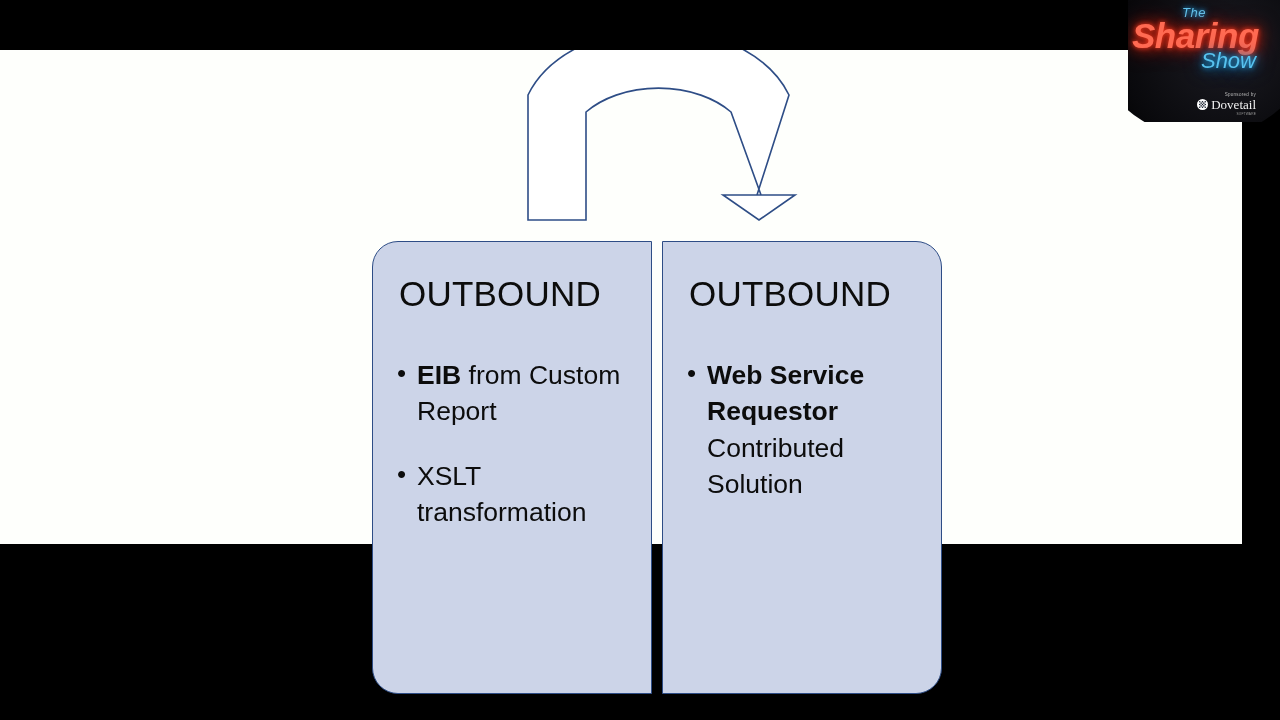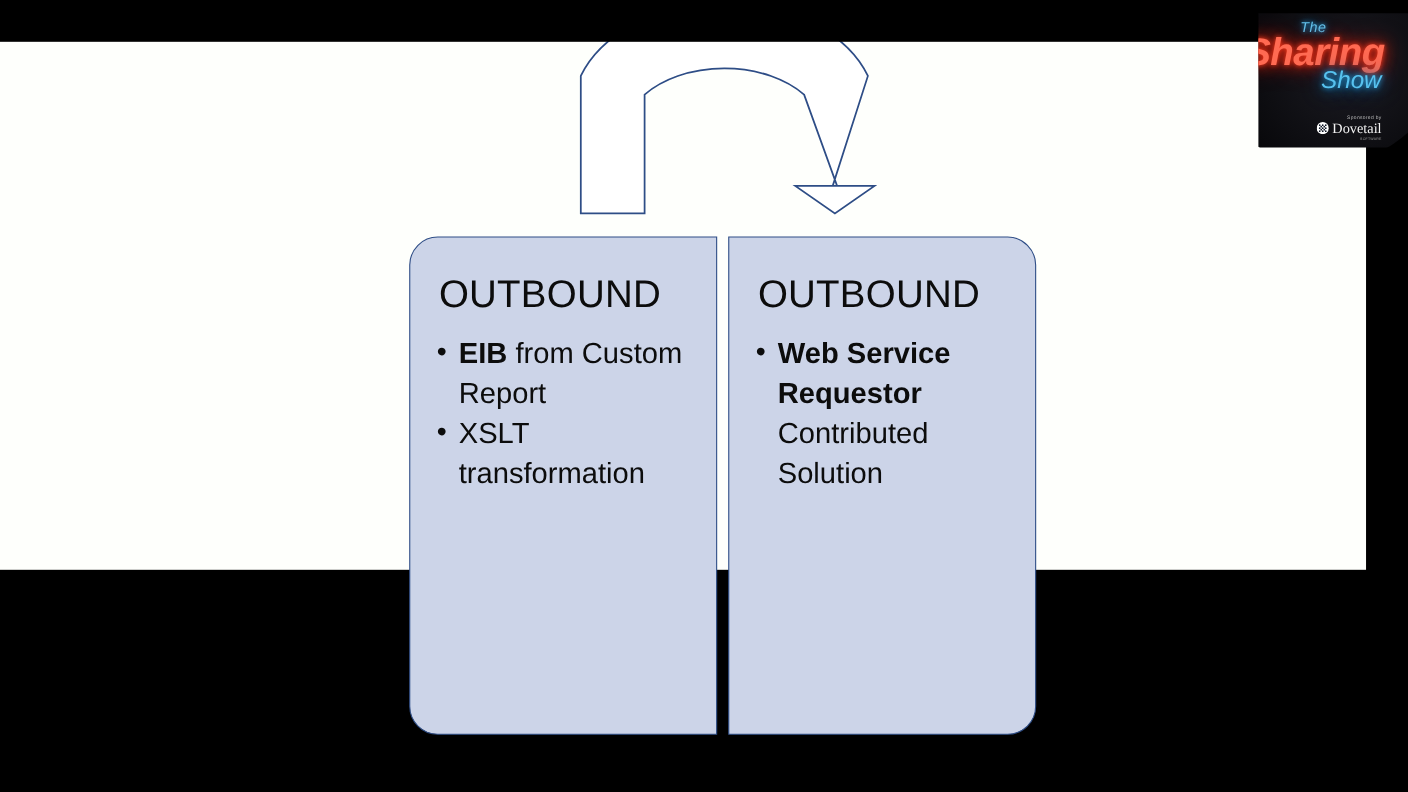--- a/index.html
+++ b/index.html
@@ -15,21 +15,21 @@
     position: relative;
     width: 1280px;
     height: 720px;
     background: #000000;
     overflow: hidden;
   }
   
   .canvas {
     position: absolute;
     left: 0;
-    top: 24px;
+    top: 50px;
     width: 1242px;
     height: 494px;
     background: #FEFFFC;
   }
   
   .bar-top {
     position: absolute;
     left: 0;
     top: 0;
     width: 1280px;
@@ -42,22 +42,22 @@
     right: 0;
     top: 0;
     width: 38px;
     height: 720px;
     background: #000000;
   }
   
   .logo-bug {
     position: absolute;
     right: 0;
-    top: 12px;
-    width: 136px;
+    top: 0;
+    width: 152px;
     height: 122px;
     overflow: hidden;
     pointer-events: none;
   }
   .logo-disc {
     position: absolute;
     right: -38px;
     top: -92px;
     width: 230px;
     height: 230px;
@@ -172,20 +172,21 @@
     margin: 0;
     padding: 18px 16px 0 22px;
   }
   .bullets li {
     position: relative;
     font-size: 26.5px;
     line-height: 1.37;
     color: #0c0c0c;
     padding-left: 22px;
     margin-bottom: 0;
+    margin-top: 28px;
   }
   .bullets li::before {
     content: "\2022";
     position: absolute;
     left: 2px;
     top: -1px;
     font-size: 26px;
     line-height: 1.37;
   }
   .bullets b {

